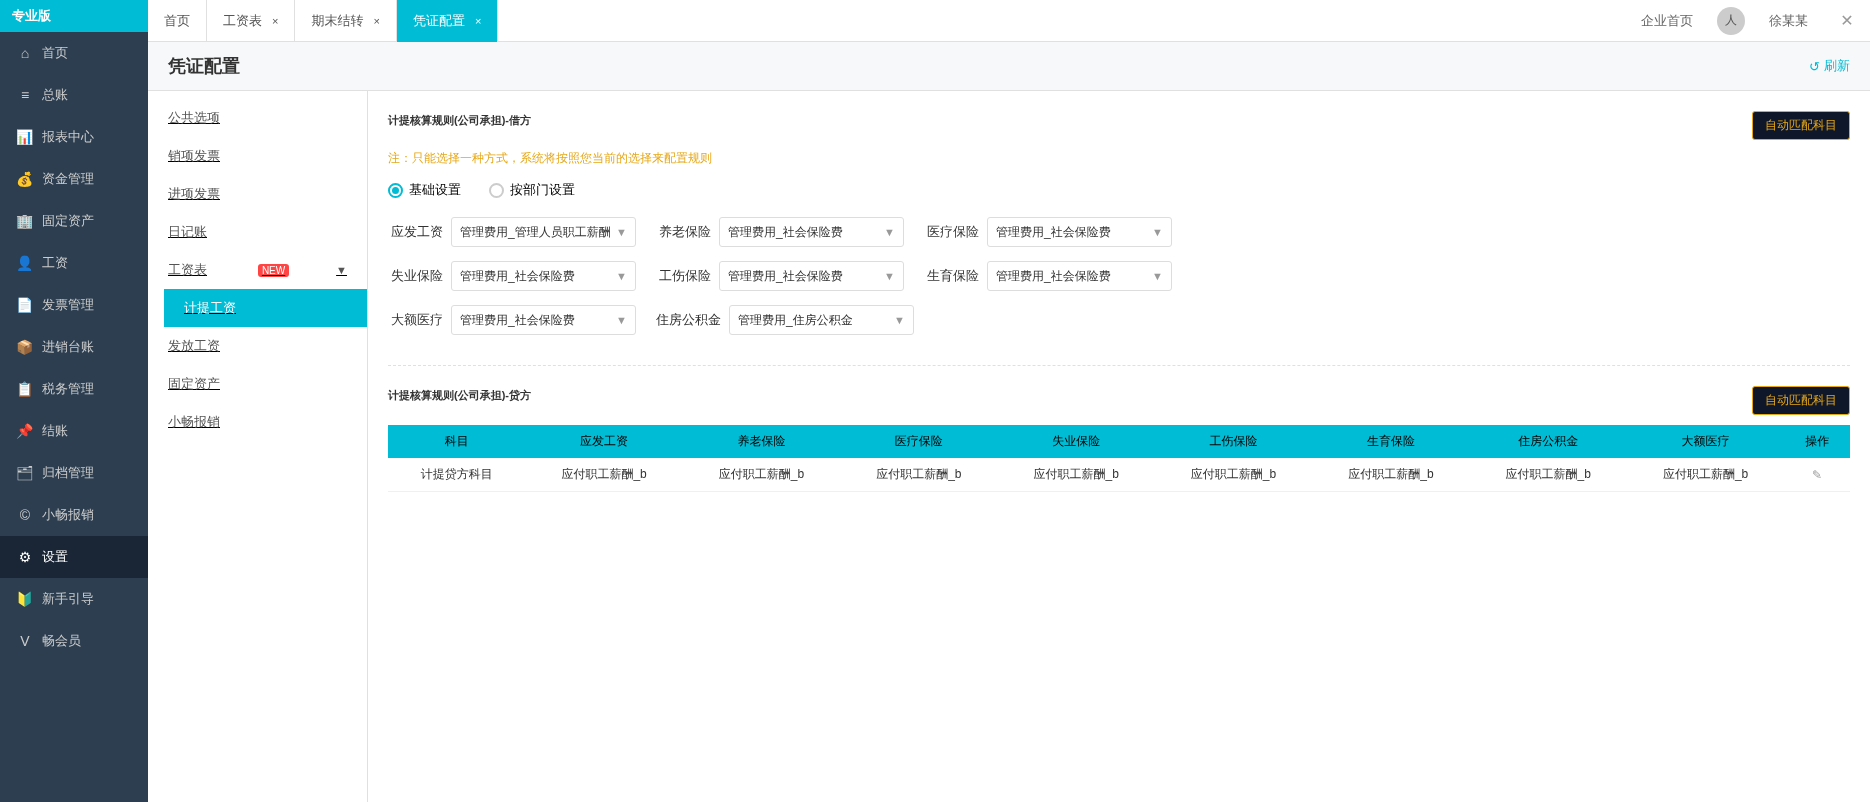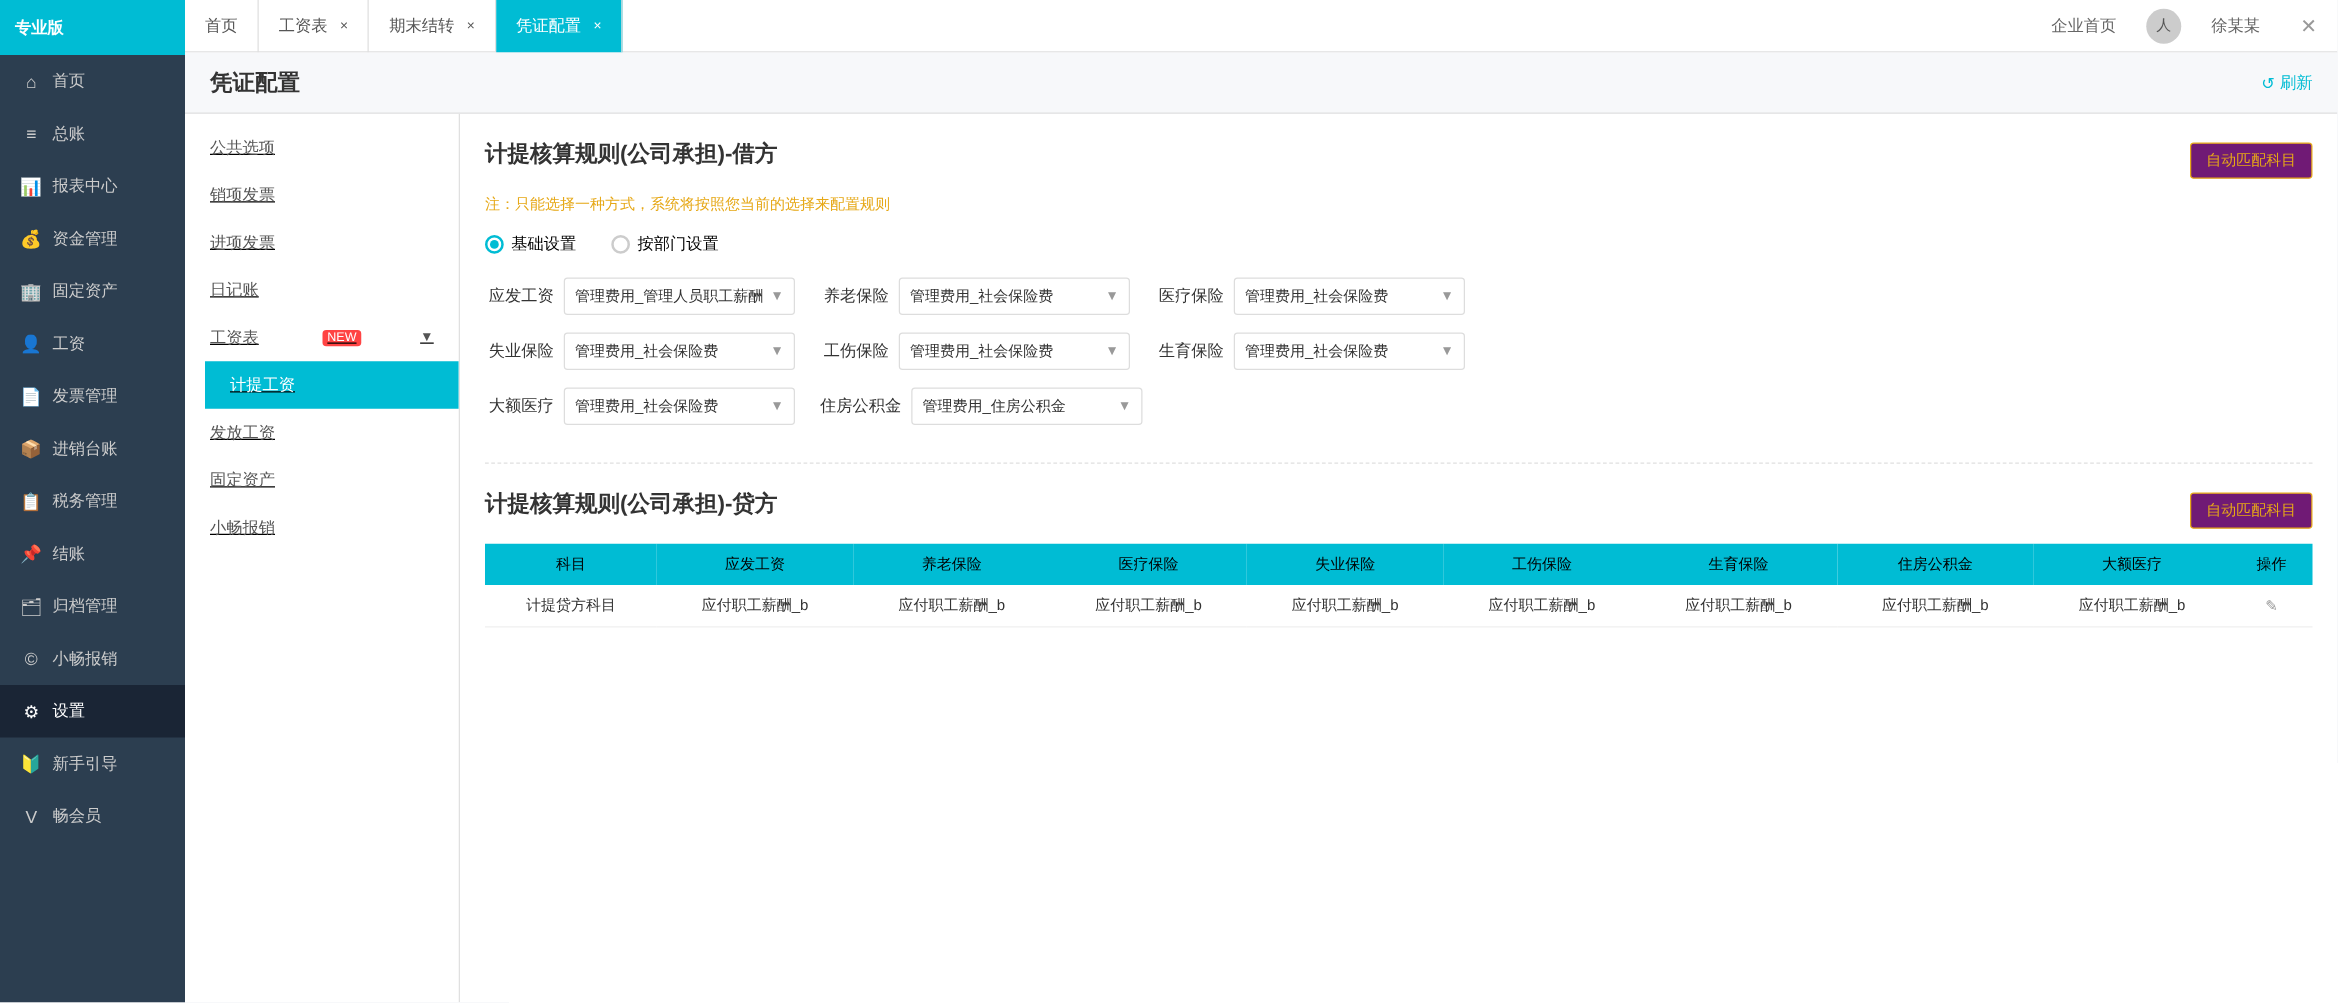--- a/index.html
+++ b/index.html
@@ -14,21 +14,21 @@
       flex-direction: column;
       flex-shrink: 0;
       height: 100%;
     }
     .sidebar-logo {
       background: #00bcd4;
       color: white;
       font-size: 13px;
       font-weight: bold;
       padding: 8px 12px;
-      height: 44px;
+      height: 32px;
       display: flex;
       align-items: center;
     }
     .sidebar-item {
       display: flex;
       align-items: center;
       padding: 12px 16px;
       cursor: pointer;
       color: #ccc;
       font-size: 13px;
@@ -153,21 +153,21 @@
       overflow-y: auto;
       padding: 20px;
       background: white;
     }
 
     
     .section {
       margin-bottom: 30px;
     }
     .section-title {
-      font-size: 18px;
+      font-size: 11px;
       font-weight: bold;
       color: #333;
       margin-bottom: 10px;
     }
     .section-note {
       color: #e6a817;
       font-size: 12px;
       margin-bottom: 14px;
     }
     .section-header {
@@ -244,21 +244,21 @@
       cursor: pointer;
       font-size: 12px;
       color: #333;
     }
     .select-arrow { color: #999; font-size: 11px; }
 
     
     .auto-match-btn {
       border: 1px solid #e6a817;
       color: #e6a817;
-      background: #701a75;
+      background: #0f172a;
       padding: 5px 12px;
       border-radius: 3px;
       cursor: pointer;
       font-size: 12px;
     }
 
     
     .divider {
       border: none;
       border-top: 1px dashed #e0e0e0;

